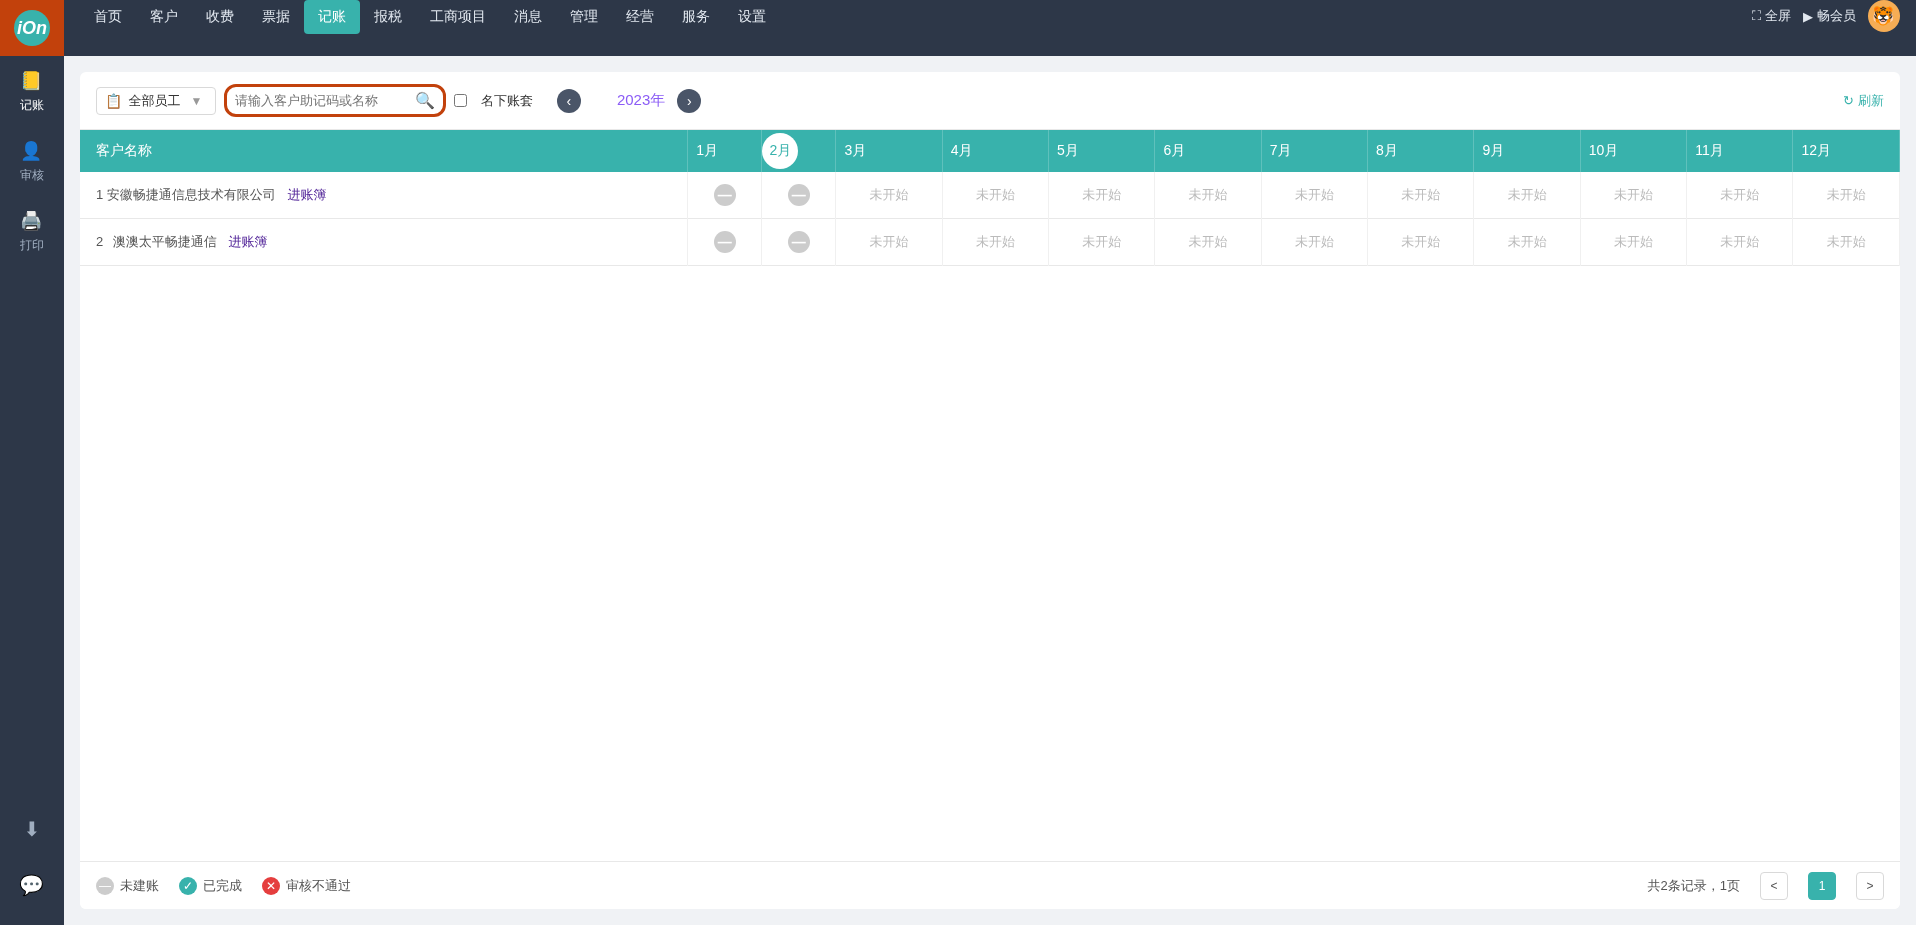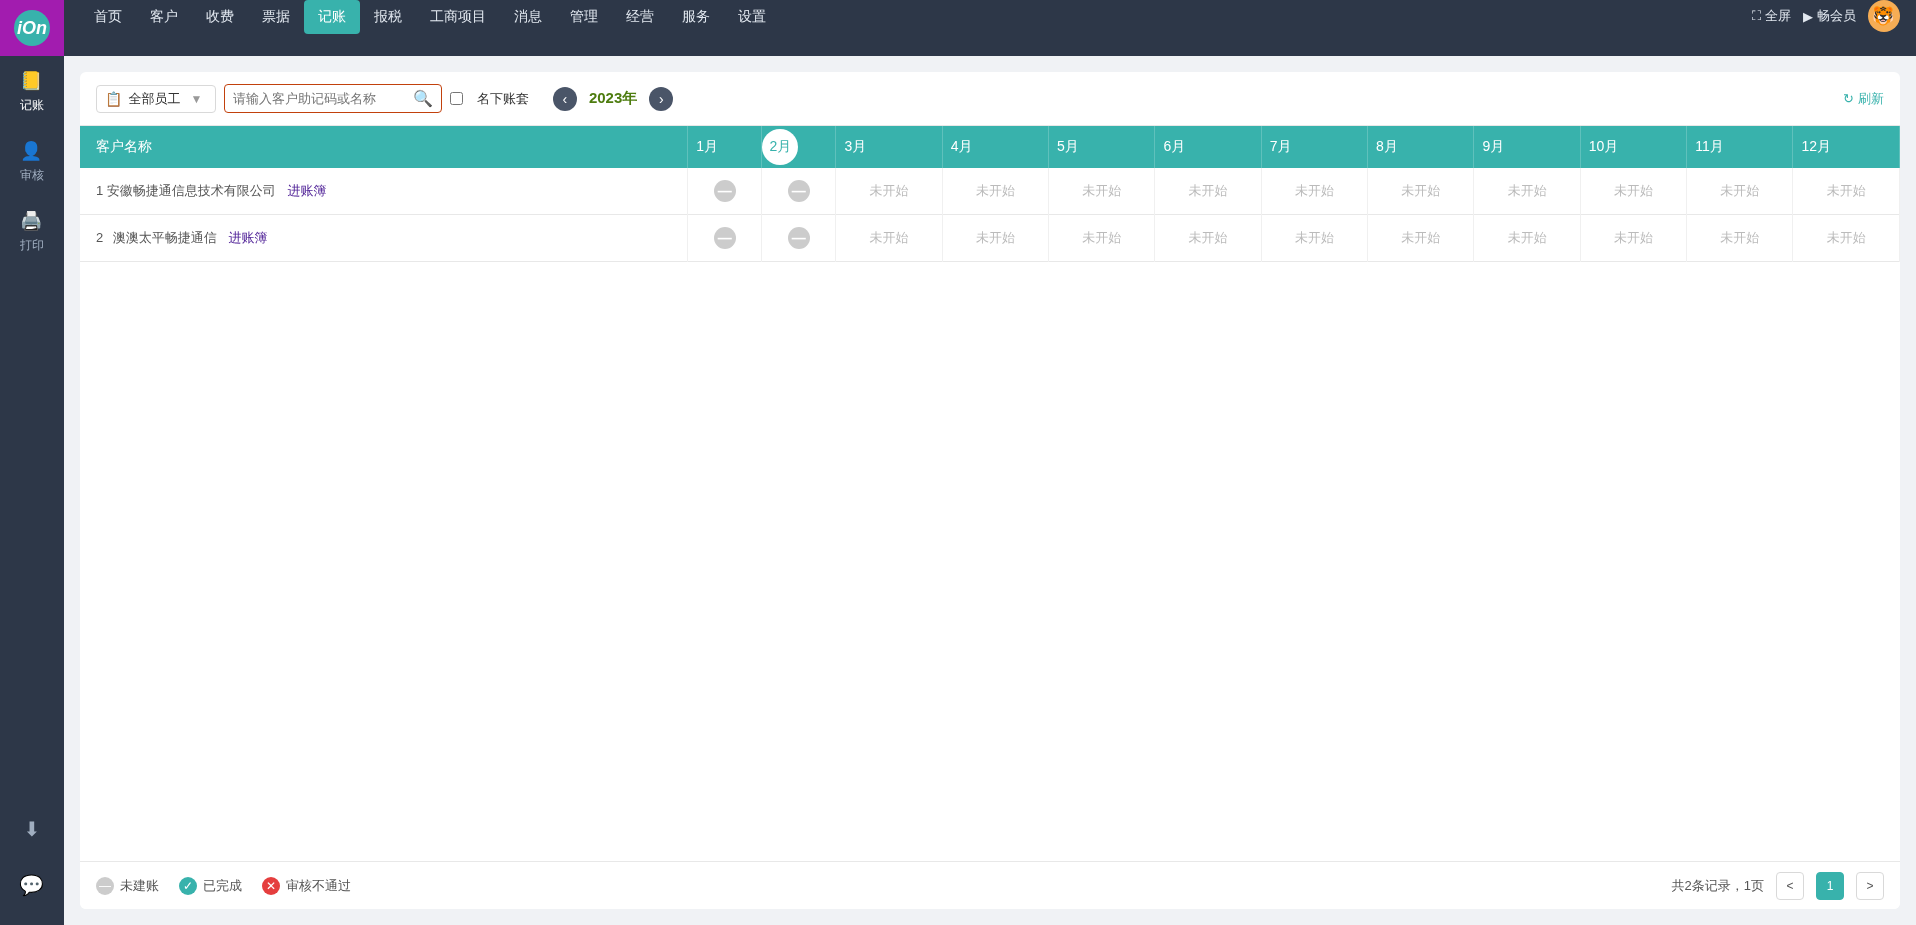--- a/index.html
+++ b/index.html
@@ -14,21 +14,21 @@
       align-items: center;
       padding-top: 0;
       flex-shrink: 0;
     }
     .sidebar-logo {
       width: 64px;
       height: 56px;
       display: flex;
       align-items: center;
       justify-content: center;
-      background: #a21caf;
+      background: #c2410c;
     }
     .logo-icon {
       width: 36px;
       height: 36px;
       border-radius: 50%;
       background: #38b2ac;
       display: flex;
       align-items: center;
       justify-content: center;
       color: white;
@@ -186,22 +186,22 @@
       font-size: 14px;
     }
     .dropdown-arrow {
       color: #999;
       font-size: 12px;
       margin-left: 4px;
     }
     .search-input-wrap {
       display: flex;
       align-items: center;
-      border: 1px solid #c2410c;
-      border-radius: 4px;
+      border: 3px solid #c2410c;
+      border-radius: 12px;
       padding: 4px 8px;
       background: white;
       min-width: 200px;
     }
     .search-input {
       border: none;
       outline: none;
       font-size: 13px;
       color: #999;
       width: 100%;
@@ -234,22 +234,23 @@
       background: #4a5568;
       color: white;
       display: flex;
       align-items: center;
       justify-content: center;
       cursor: pointer;
       font-size: 14px;
     }
     .year-text {
       font-size: 15px;
-      font-weight: bold;
-      color: #4d7c0f;
+      font-weight: normal;
+      color: #8b5cf6;
+      margin-left: 24px;
     }
     .refresh-btn {
       margin-left: auto;
       display: flex;
       align-items: center;
       gap: 4px;
       font-size: 13px;
       color: #38b2ac;
       cursor: pointer;
     }
@@ -356,21 +357,21 @@
       font-size: 12px;
       color: white;
     }
     .legend-dot.gray { background: #ccc; }
     .legend-dot.teal { background: #38b2ac; }
     .legend-dot.red { background: #e53e3e; }
     .pagination {
       margin-left: auto;
       display: flex;
       align-items: center;
-      gap: 12px;
+      gap: 20px;
       font-size: 13px;
       color: #555;
       justify-content: center;
     }
     .page-btn {
       width: 28px;
       height: 28px;
       border: 1px solid #d9d9d9;
       border-radius: 4px;
       display: flex;

